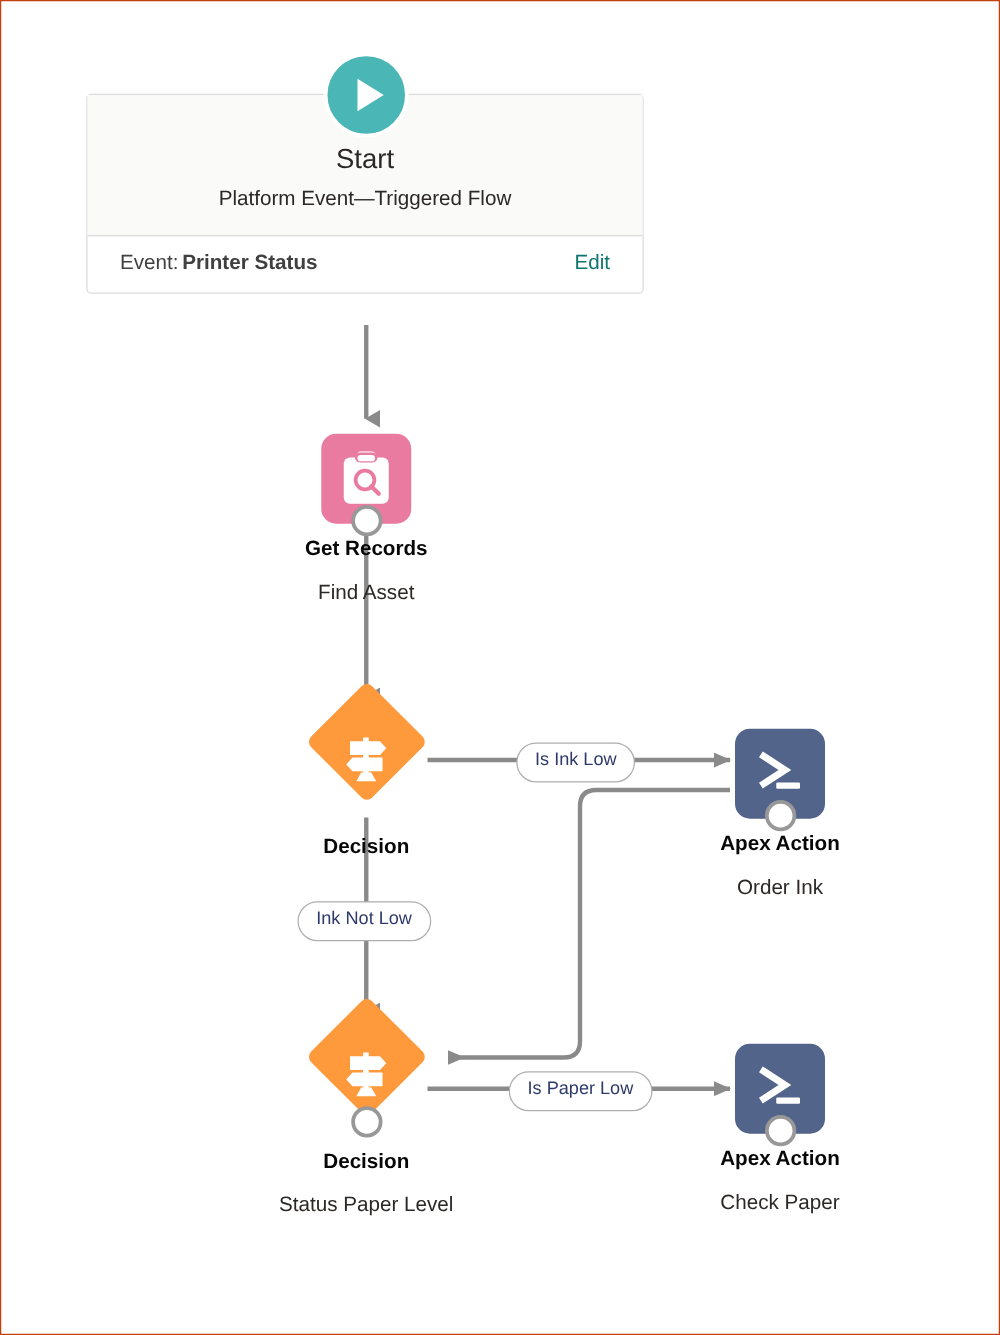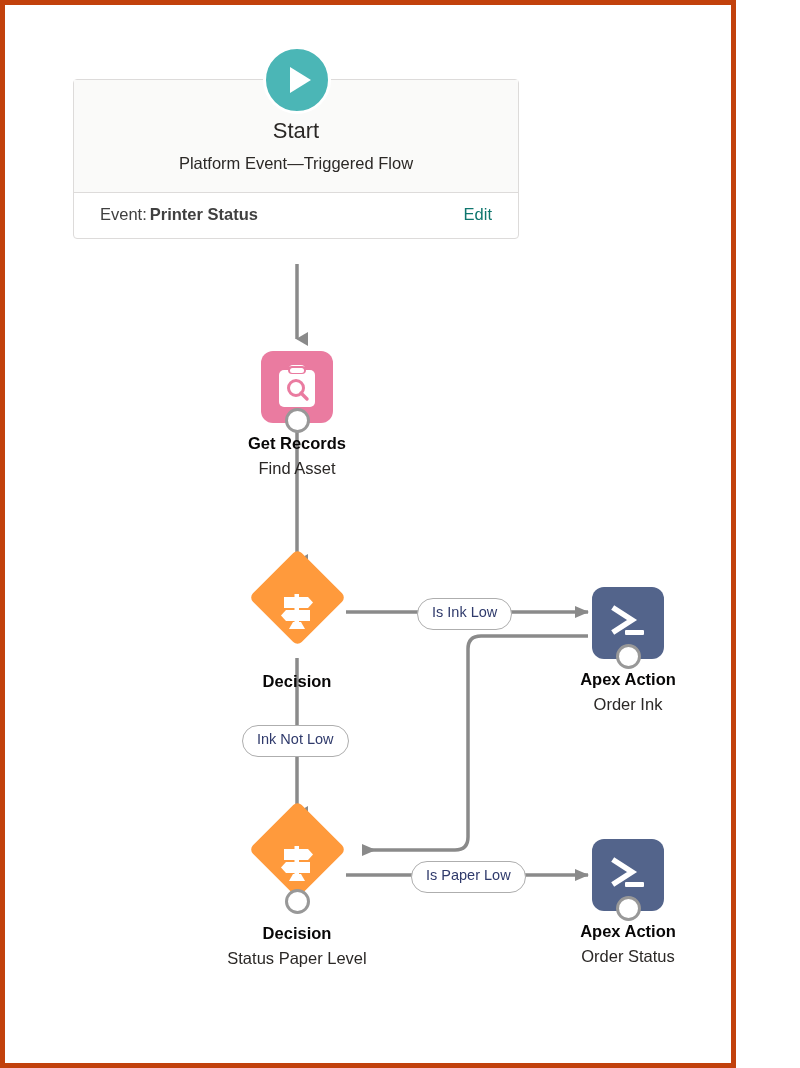--- a/index.html
+++ b/index.html
@@ -6,25 +6,25 @@
     margin: 0;
     padding: 0;
     background: #ffffff;
   }
   body {
     font-family: "Liberation Sans", sans-serif;
   }
 
   #canvas {
     position: relative;
-    width: 736px;
+    width: 800px;
     height: 1068px;
     background: #ffffff;
     box-sizing: border-box;
-    border: 5px solid #c2410c;
+    border: 1px solid #c2410c;
     overflow: hidden;
   }
 
   #flow-svg {
     position: absolute;
     left: 0;
     top: 0;
     width: 800px;
     height: 1068px;
   }
@@ -165,21 +165,21 @@
     font-weight: bold;
     color: #080707;
     margin-top: 10px;
     line-height: 21px;
     white-space: nowrap;
   }
   .node-name {
     font-size: 16.5px;
     color: #2b2826;
     line-height: 24px;
-    margin-top: 2px;
+    margin-top: 12px;
     white-space: nowrap;
   }
 
   
   .pill {
     position: absolute;
     background: #ffffff;
     border: 1.6px solid #aeaeae;
     border-radius: 16px;
     font-size: 14.5px;
@@ -305,21 +305,21 @@
     <div class="node-icon-wrap">
       <div class="sq-icon icon-slate">
         <svg width="40" height="40" viewBox="0 0 40 40" xmlns="http://www.w3.org/2000/svg">
           <path d="M7,6 L24,17 L7,28" fill="none" stroke="#ffffff" stroke-width="5.5" stroke-linecap="square" stroke-linejoin="miter"></path>
           <rect x="17" y="27" width="19" height="5" rx="1" fill="#ffffff"></rect>
         </svg>
       </div>
       <div class="conn-dot" style="top:57px;"></div>
     </div>
     <div class="node-label">Apex Action</div>
-    <div class="node-name">Order Status</div>
+    <div class="node-name">Check Paper</div>
   </div>
 
   <div class="pill" style="left:412px; top:593px;">Is Ink Low</div>
 
   <div class="pill" style="left:237px; top:720px;">Ink Not Low</div>
 
   <div class="pill" style="left:406px; top:856px;">Is Paper Low</div>
 
 </div>
 

